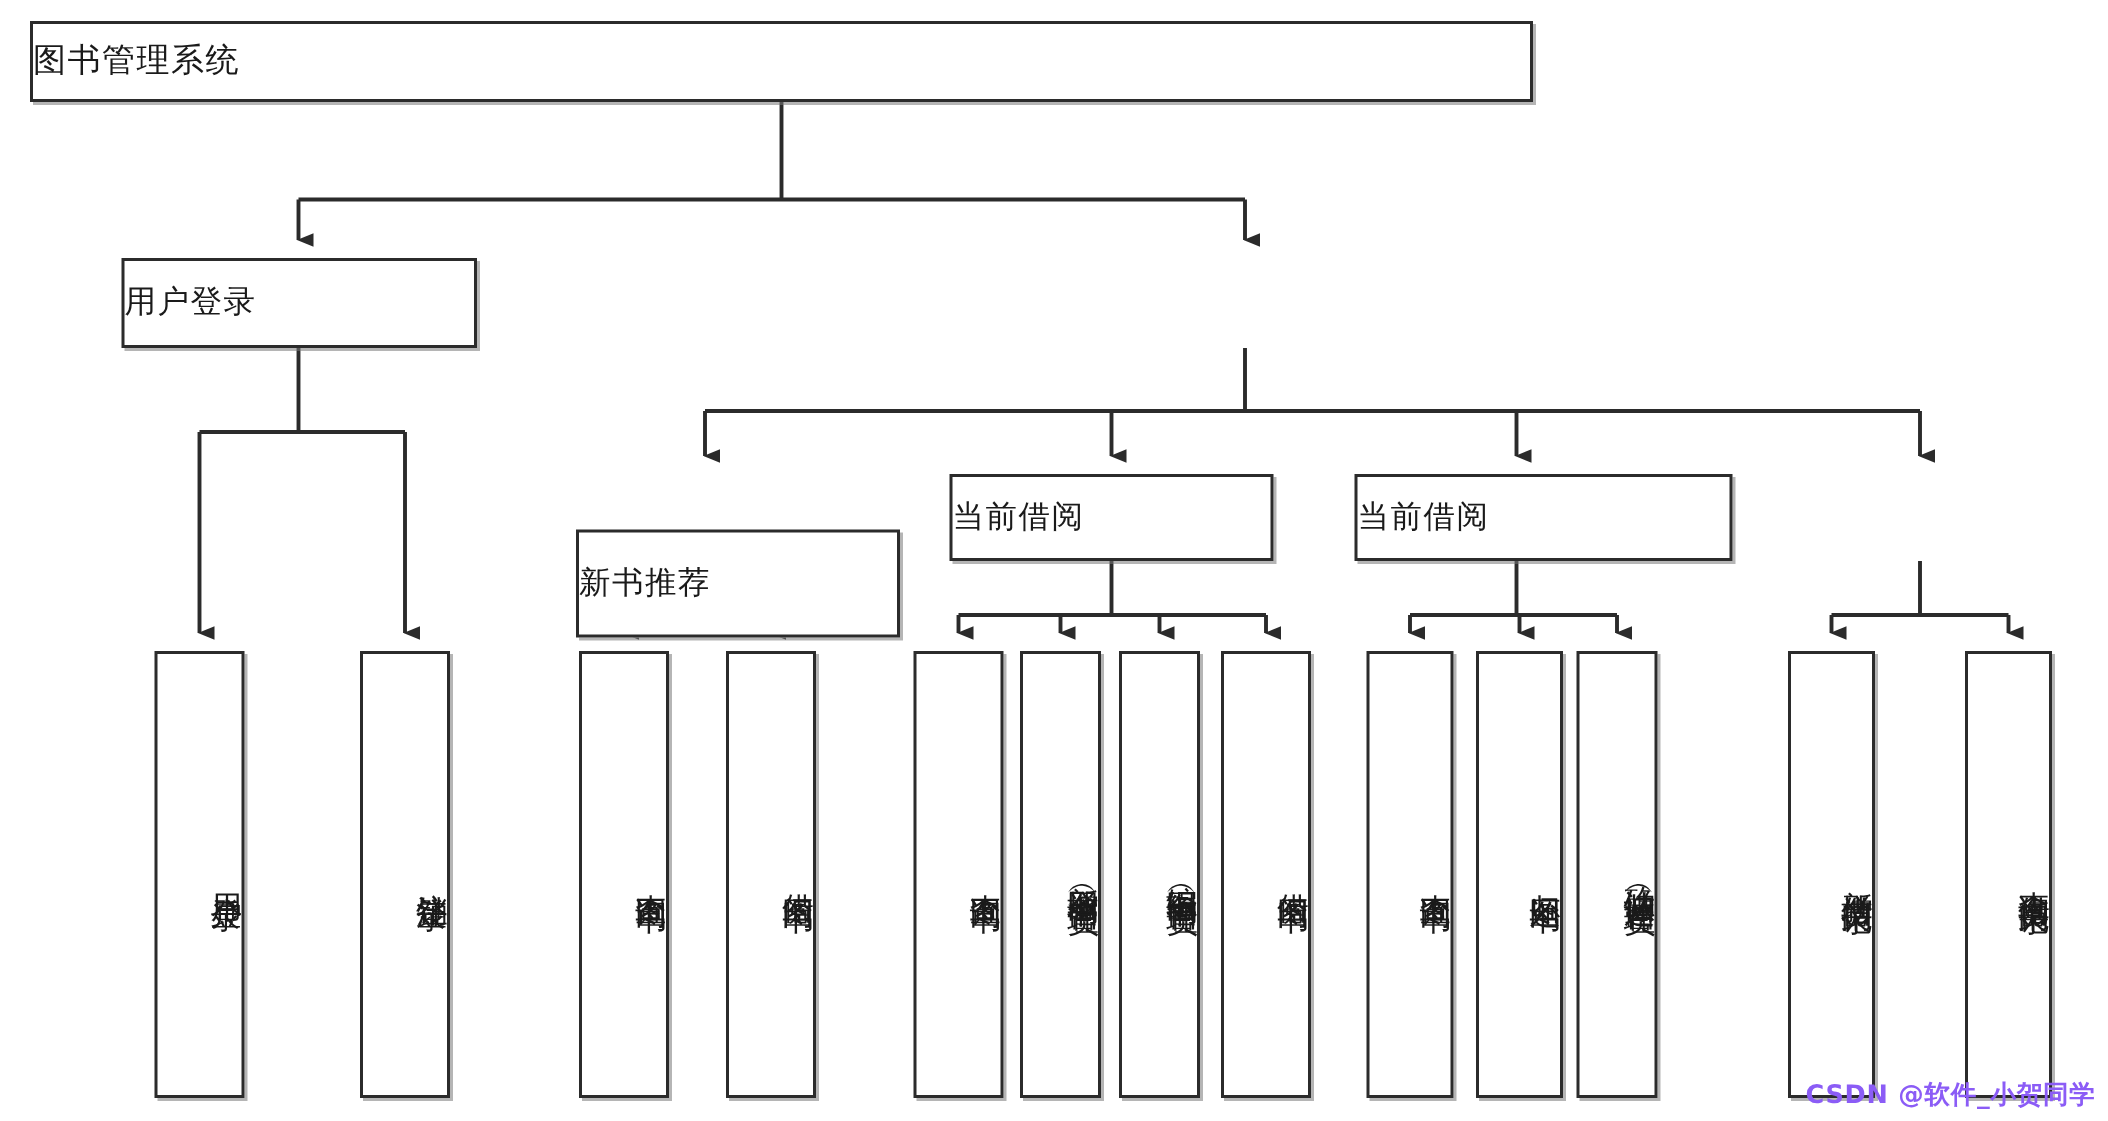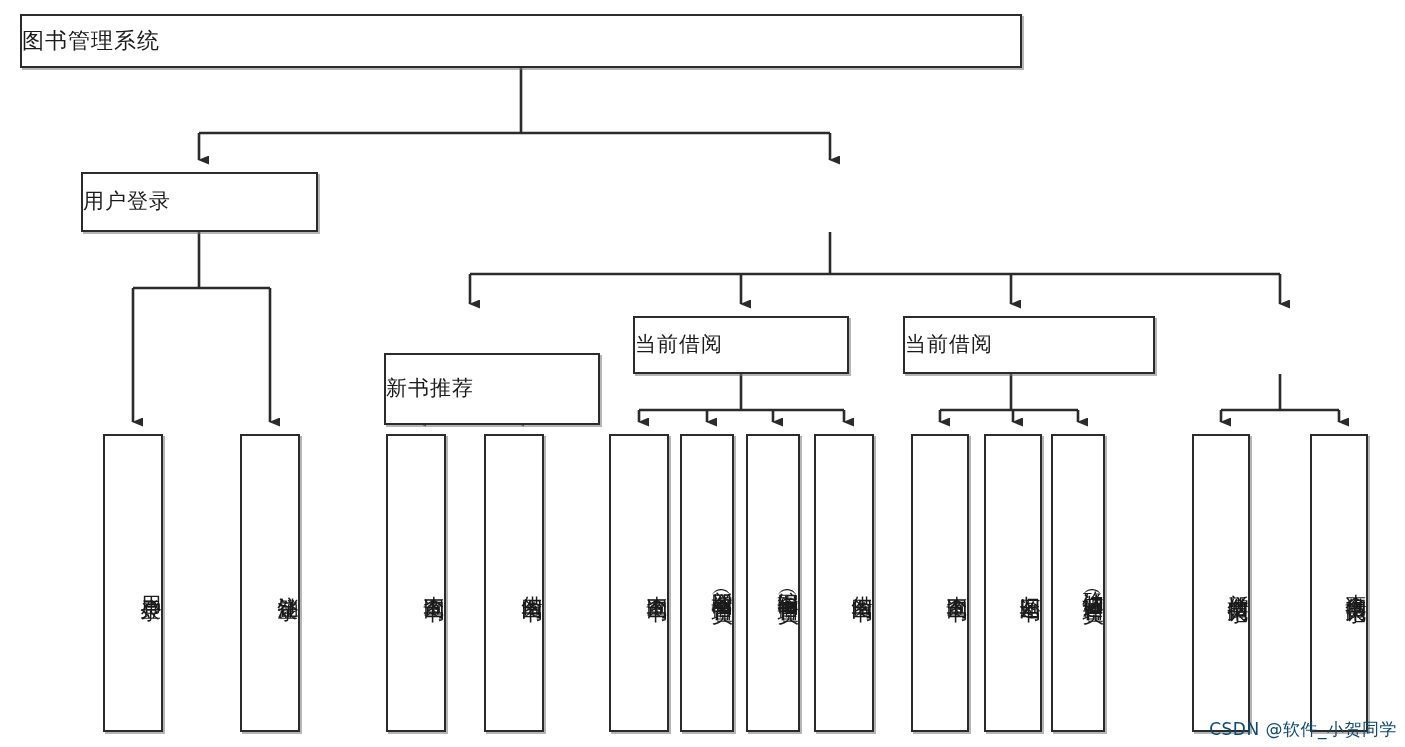--- a/index.html
+++ b/index.html
@@ -58,24 +58,25 @@
   .node.v .vtext {
     writing-mode: vertical-rl;
     text-orientation: upright;
     white-space: nowrap;
   }
   .watermark {
     position: absolute;
     right: 8px;
     bottom: 6px;
     font-size: 17px;
-    color: #0c4a6e;
+    color: #8b5cf6;
     letter-spacing: 0.5px;
     white-space: nowrap;
     font-family: "DejaVu Sans", "Liberation Sans", sans-serif;
+    font-weight: bold;
   }
 </style>
 </head>
 <body>
 
 <div id="canvas">
 
   <svg class="edges" viewBox="0 0 1405 747" xmlns="http://www.w3.org/2000/svg">
     <defs>
       <marker id="arw" markerWidth="9" markerHeight="11" refX="4.5" refY="10" orient="auto" markerUnits="userSpaceOnUse">

